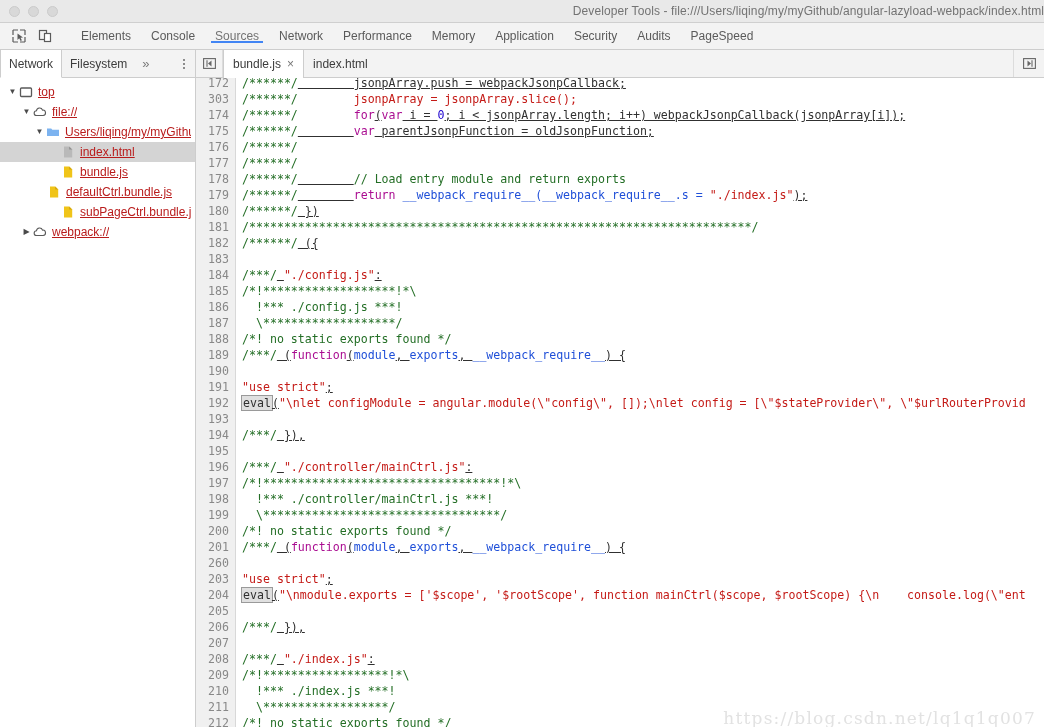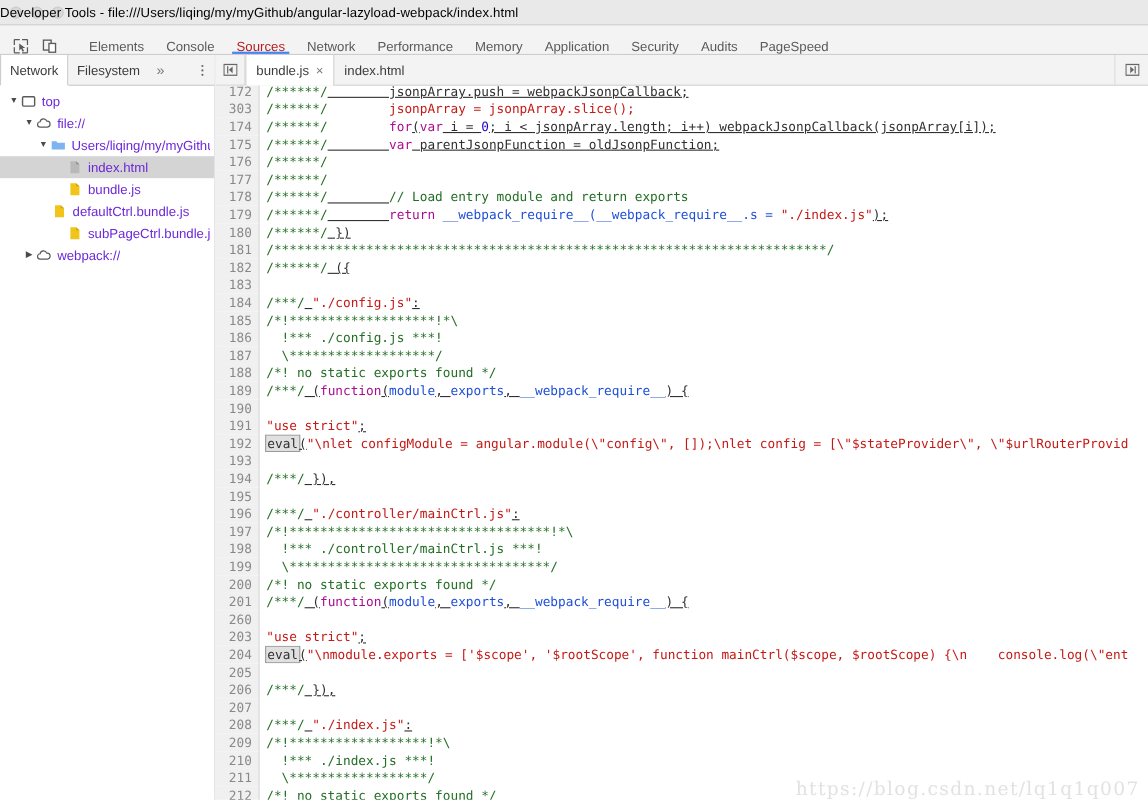--- a/index.html
+++ b/index.html
@@ -36,34 +36,34 @@
     width: 11px;
     height: 11px;
     border-radius: 50%;
     background: #d8d8d8;
     border: 1px solid #cbcbcb;
     box-sizing: border-box;
   }
   .title-text {
     position: absolute;
     left: 0; right: 0;
-    text-align: left;
-    font-size: 12px;
-    color: #000000;
+    text-align: right;
+    font-size: 12px;
+    color: #737373;
     letter-spacing: 0.1px;
     pointer-events: none;
   }
 
   
   .devtools-tabs {
     height: 26px;
     background: #f3f3f3;
     border-bottom: 1px solid #cdcdcd;
     display: flex;
-    align-items: flex-end;
+    align-items: center;
     padding-left: 6px;
   }
   .tool-icon {
     width: 26px;
     display: flex;
     align-items: center;
     justify-content: center;
     cursor: pointer;
   }
   .vsep {
@@ -75,21 +75,21 @@
     display: flex;
     align-items: center;
     padding: 0 10px;
     font-size: 12px;
     color: #5a5a5a;
     cursor: pointer;
     position: relative;
     white-space: nowrap;
   }
   .dtab.active {
-    color: #b91c1c;
+    color: #737373;
   }
   .dtab.active::after {
     content: "";
     position: absolute;
     left: 6px; right: 6px; bottom: 0;
     height: 2px;
     background: #4285f4;
   }
 
   
@@ -175,23 +175,24 @@
   .twist {
     width: 13px;
     min-width: 13px;
     text-align: center;
     font-size: 8px;
     color: #4a4a4a;
     line-height: 20px;
   }
   .tlabel {
     margin-left: 5px;
-    color: #6d28d9;
+    color: #b91c1c;
     overflow: hidden;
     text-overflow: clip;
+    text-decoration: underline;
   }
   .ico {
     width: 14px;
     height: 14px;
     min-width: 14px;
     display: inline-block;
     position: relative;
   }
 
   

